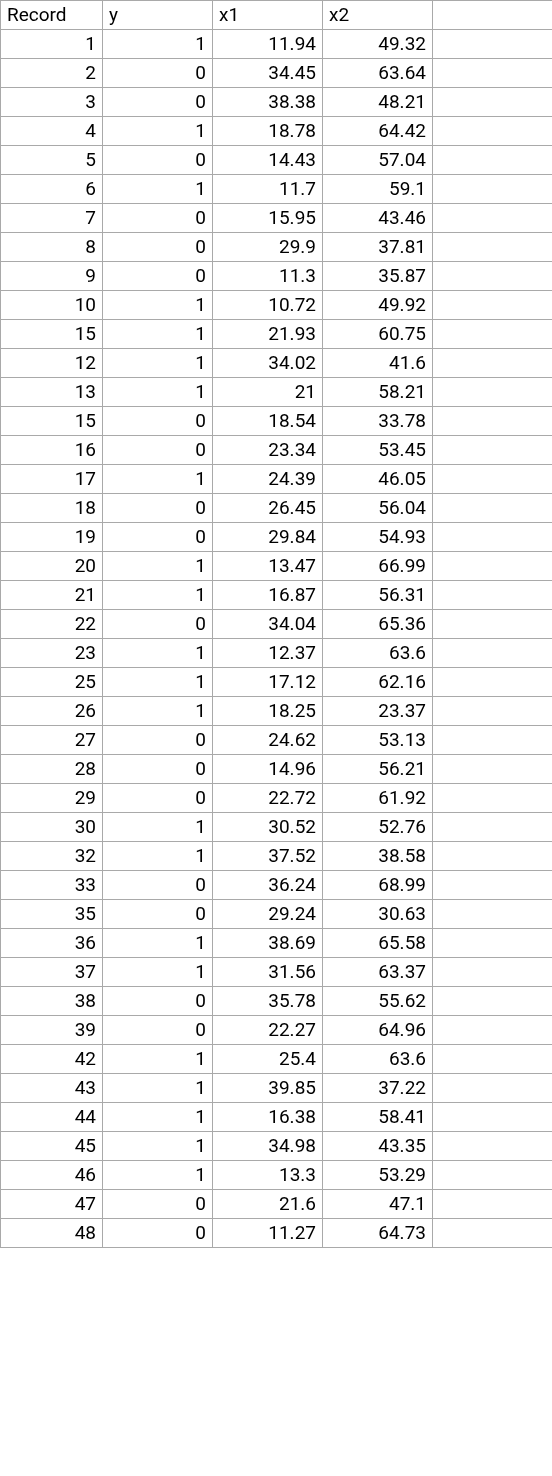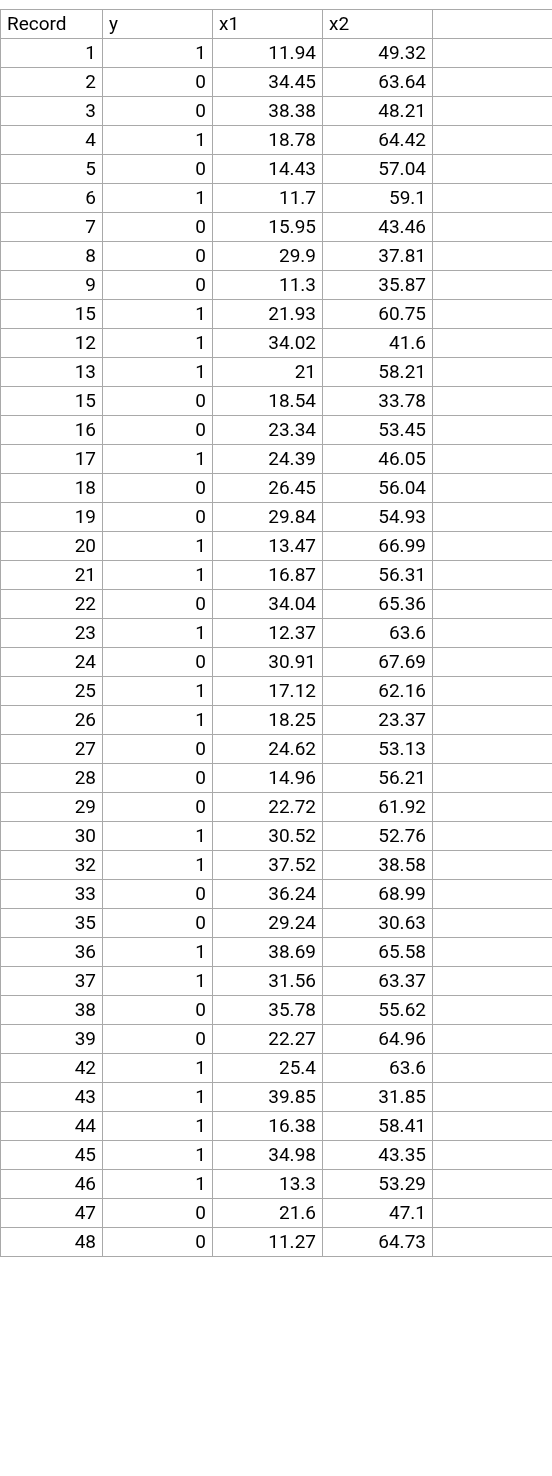--- a/index.html
+++ b/index.html
@@ -11,21 +11,20 @@
     color: #000;
   }
   .sheet {
     width: 552px;
     box-sizing: border-box;
   }
   table {
     border-collapse: collapse;
     width: 100%;
     table-layout: fixed;
-    margin-top: 9px;
   }
   col.c1 { width: 102px; }
   col.c2 { width: 110px; }
   col.c3 { width: 110px; }
   col.c4 { width: 110px; }
   col.c5 { width: 120px; }
   th, td {
     border: 1px solid #a9a9a9;
     height: 28px;
     padding: 0 6px;
@@ -154,20 +153,27 @@
             <td class="empty"></td>
           </tr>
           <tr>
             <td>9</td>
             <td>0</td>
             <td>11.3</td>
             <td>35.87</td>
             <td class="empty"></td>
           </tr>
           <tr>
+            <td>10</td>
+            <td>1</td>
+            <td>10.72</td>
+            <td>49.92</td>
+            <td class="empty"></td>
+          </tr>
+          <tr>
             <td>15</td>
             <td>1</td>
             <td>21.93</td>
             <td>60.75</td>
             <td class="empty"></td>
           </tr>
           <tr>
             <td>12</td>
             <td>1</td>
             <td>34.02</td>
@@ -238,27 +244,20 @@
             <td class="empty"></td>
           </tr>
           <tr>
             <td>23</td>
             <td>1</td>
             <td>12.37</td>
             <td>63.6</td>
             <td class="empty"></td>
           </tr>
           <tr>
-            <td>24</td>
-            <td>0</td>
-            <td>30.91</td>
-            <td>67.69</td>
-            <td class="empty"></td>
-          </tr>
-          <tr>
             <td>25</td>
             <td>1</td>
             <td>17.12</td>
             <td>62.16</td>
             <td class="empty"></td>
           </tr>
           <tr>
             <td>26</td>
             <td>1</td>
             <td>18.25</td>
@@ -346,21 +345,21 @@
             <td>42</td>
             <td>1</td>
             <td>25.4</td>
             <td>63.6</td>
             <td class="empty"></td>
           </tr>
           <tr>
             <td>43</td>
             <td>1</td>
             <td>39.85</td>
-            <td>31.85</td>
+            <td>37.22</td>
             <td class="empty"></td>
           </tr>
           <tr>
             <td>44</td>
             <td>1</td>
             <td>16.38</td>
             <td>58.41</td>
             <td class="empty"></td>
           </tr>
           <tr>

